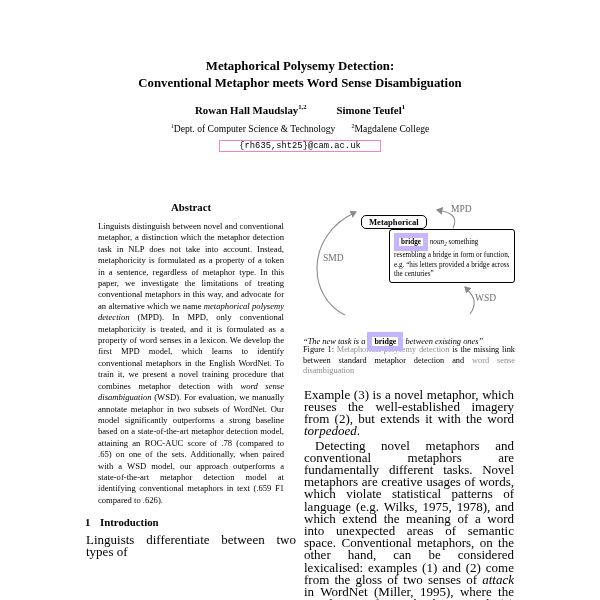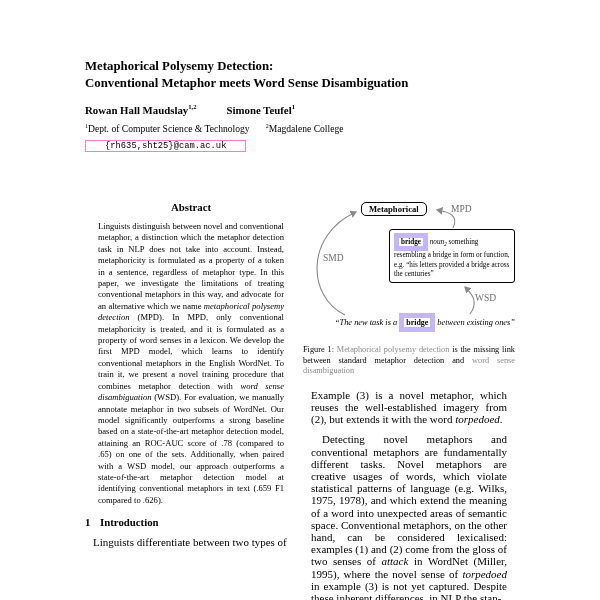--- a/index.html
+++ b/index.html
@@ -1,63 +1,63 @@
 <!DOCTYPE html>
 <html><head>
 <meta charset="utf-8">
 <style>
   html,body{margin:0;padding:0;background:#fff;}
   .page{position:relative;width:600px;height:600px;background:#fff;overflow:hidden;
         font-family:"Liberation Serif",serif;color:#000;}
 
   
-  .titleblock{position:absolute;left:85px;top:58px;width:430px;text-align:left;}
+  .titleblock{position:absolute;left:85px;top:58px;width:430px;text-align:center;}
   .title{font-size:12.8px;font-weight:700;line-height:16.5px;}
   .authors{margin-top:13px;font-size:10.8px;font-weight:700;}
   .author + .author{margin-left:30px;}
   sup{font-size:0.62em;vertical-align:super;line-height:0;}
   .affil{margin-top:4px;font-size:9.6px;}
   .affil-first{margin-top:7px;}
   .affil .gap{display:inline-block;width:16px;}
   .email{display:inline-block;margin-top:5px;font-family:"Liberation Mono",monospace;
          font-size:8.8px;border:1px solid #f581c4;padding:0 19px;color:#000;text-decoration:none;}
 
   
   .col{position:absolute;top:201px;width:212px;}
   .col-left{left:85px;}
   .col-right{left:303px;}
 
   .abs-head{margin:0 0 8px;text-align:center;font-size:10.8px;font-weight:700;}
   .abs-text{margin:4px;padding:0 9px;font-size:8.6px;line-height:11.4px;text-align:justify;}
   .sec-head{margin:10px 0 6px;font-size:10.8px;font-weight:700;}
   .sec-num{display:inline-block;min-width:15px;}
-  .body-text{margin:8px;font-size:11px;line-height:12.2px;text-align:justify;}
+  .body-text{margin:1px;font-size:13px;line-height:12.2px;text-align:justify;}
   .col-right .fig + .body-text{margin-top:12px;}
   .col-right .body-text + .body-text{margin-top:2px;text-indent:11px;}
   .i{font-style:italic;}
   .term{color:#8c8c8c;}
 
   
   figure{margin:0;}
   .fig-canvas{position:relative;width:212px;height:134px;}
   .fig-arrows{position:absolute;left:0;top:0;}
-  .met-box{position:absolute;left:58px;top:1px;border:1.2px solid #000;border-radius:5px;
+  .met-box{position:absolute;left:58px;top:14px;border:1.2px solid #000;border-radius:5px;
            padding:1px 7px;font-size:8.6px;font-weight:700;background:#fff;}
   .fig-label{position:absolute;font-size:9.5px;color:#6e6e6e;}
   .lbl-mpd{left:148px;top:3px;}
   .lbl-smd{left:20px;top:52px;}
   .lbl-wsd{left:172px;top:92px;}
   .sense-box{position:absolute;left:86px;top:28px;width:116px;border:1px solid #000;
              border-radius:3px;padding:3px 4px;font-size:7.2px;line-height:9.3px;
              text-align:left;background:#fff;}
   .word-box{display:inline-block;border:5px solid #c4b5fd;padding:0 2px;font-weight:700;
             font-style:normal;line-height:1.15;}
   .pos{font-style:italic;}
   .pos sub{font-size:0.7em;vertical-align:sub;}
-  .fig-sentence{position:absolute;left:0;top:112px;width:212px;text-align:right;
+  .fig-sentence{position:absolute;left:0;top:131px;width:212px;text-align:left;
                 font-size:8.4px;font-style:italic;}
   .fig-sentence .word-box{font-size:7.9px;}
   .caption{margin:10px 0 8px;font-size:8.3px;line-height:10.6px;text-align:justify;}
 </style>
 </head>
 <body>
 
 <div class="page">
 
   <header class="titleblock">

